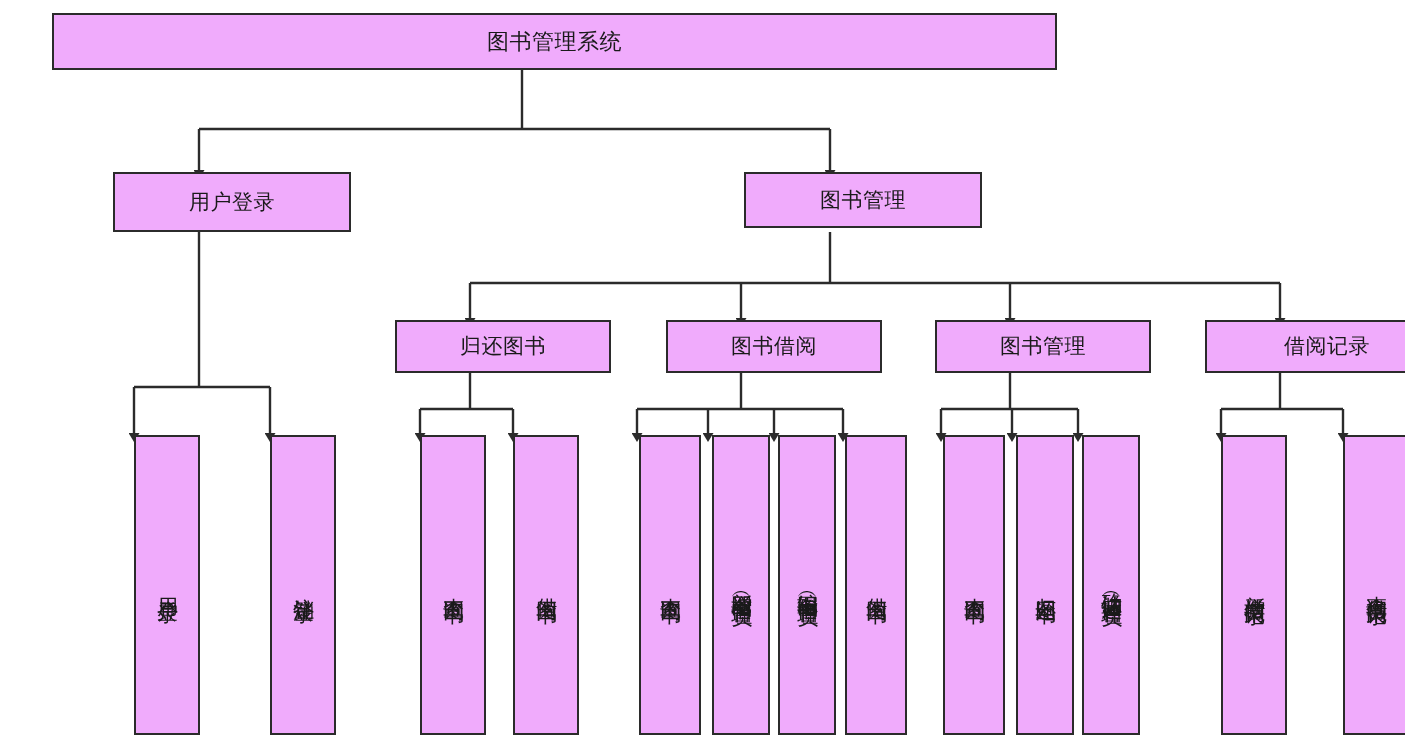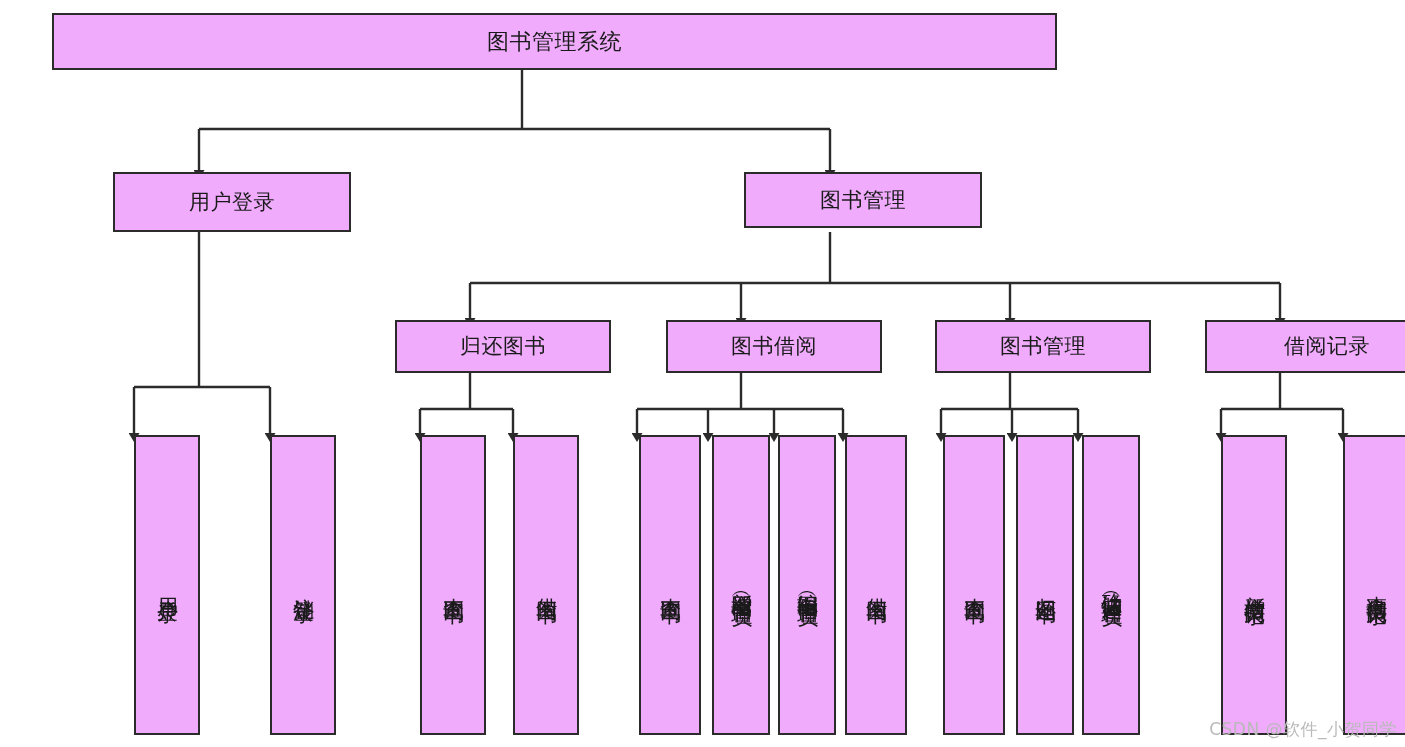--- a/index.html
+++ b/index.html
@@ -179,14 +179,13 @@
         <span class="node-label">确认归还（管理员）</span>
       </div>
       <div class="node vertical" style="left: 1188px; top: 435px; width: 66px; height: 300px;">
         <span class="node-label">新增借阅记录</span>
       </div>
       <div class="node vertical" style="left: 1310px; top: 435px; width: 66px; height: 300px;">
         <span class="node-label">查询借阅记录</span>
       </div>
     </div>
 
-  <div id="watermark">CSDN @软件_小贺同学</div>
 </div>
 
 </body></html>

